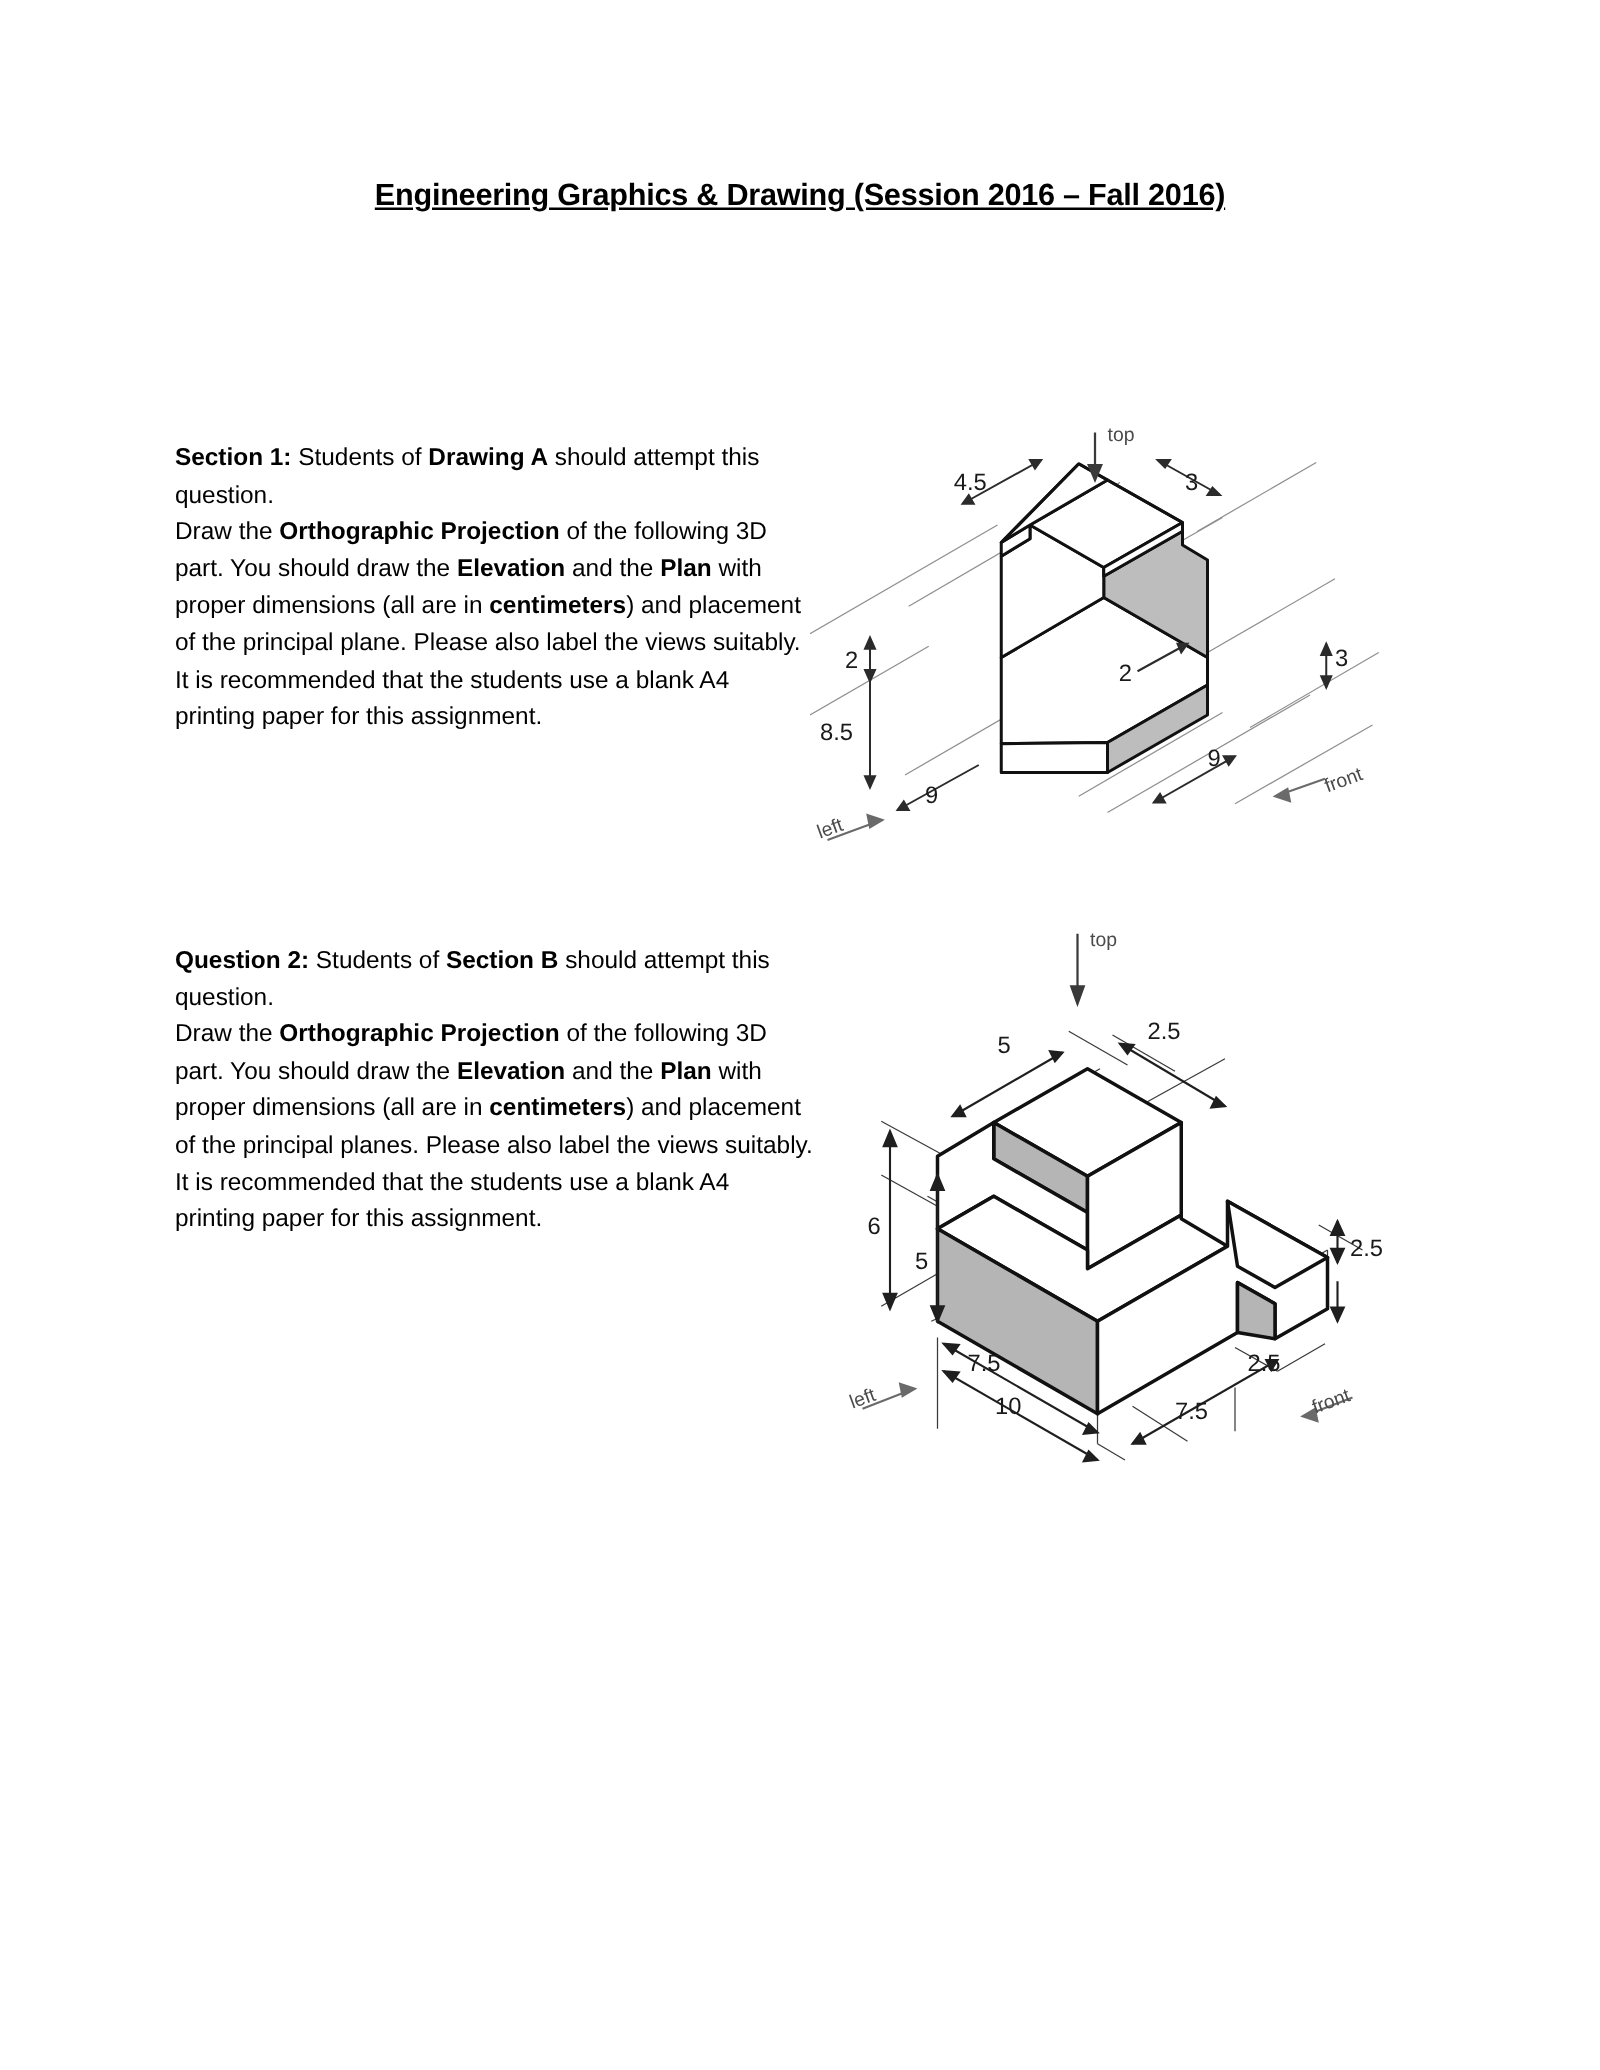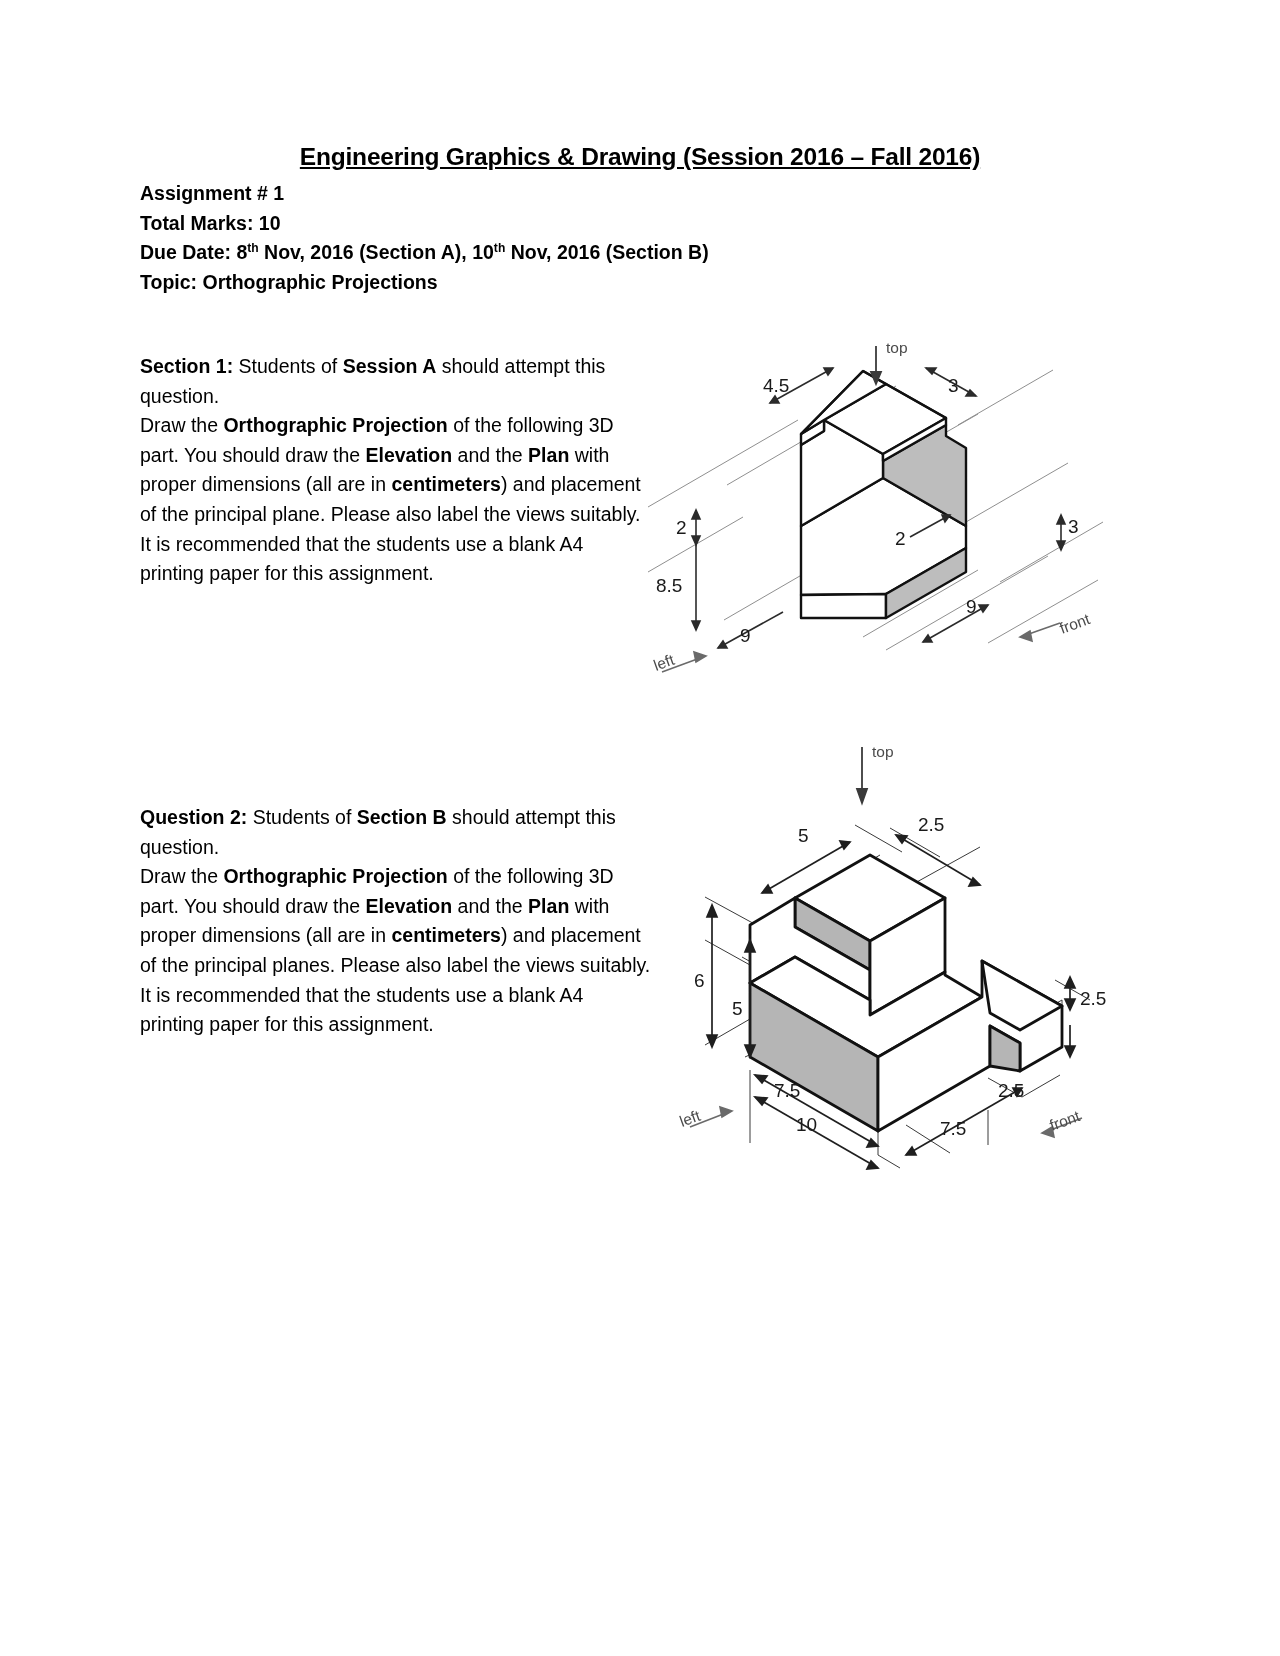--- a/index.html
+++ b/index.html
@@ -47,21 +47,21 @@
   
   .qtext {
     position: absolute;
     left: 140px;
     width: 512px;
     font-size: 19.5px;
     line-height: 29.6px;
     text-align: left;
   }
   .qtext.q1 { top: 352px; }
-  .qtext.q2 { top: 803px; }
+  .qtext.q2 { top: 754px; }
   .qtext b { font-weight: bold; }
 
   
   .figure {
     position: absolute;
   }
   .figure svg { display: block; }
 
   #figure-1 { left: 648px; top: 330px; width: 460px; height: 350px; }
   #figure-2 { left: 650px; top: 725px; width: 460px; height: 480px; }
@@ -79,31 +79,23 @@
 </style>
 </head>
 <body>
 
 <div id="page">
 
   <div class="doc-title">
     <u>Engineering Graphics &amp; Drawing (Session 2016 – Fall 2016)</u>
   </div>
 
-  <div class="meta-block">
-    <div class="meta-line">Assignment # 1</div>
-    <div class="meta-line">Total Marks: 10</div>
-    <div class="meta-line">
-      <span>Due Date: 8</span><sup>th</sup><span> Nov, 2016 (Section A), 10</span><sup>th</sup><span> Nov, 2016 (Section B)</span>
-    </div>
-    <div class="meta-line">Topic: Orthographic Projections</div>
-  </div>
 
   <div class="qtext q1">
-    <b>Section 1:</b><span> Students of </span><b>Session A</b><span> should attempt this question.</span><br>
+    <b>Section 1:</b><span> Students of </span><b>Drawing A</b><span> should attempt this question.</span><br>
     <span>Draw the </span><b>Orthographic Projection</b><span> of the following 3D part. You should draw the </span><b>Elevation</b><span> and the </span><b>Plan</b><span> with proper dimensions (all are in </span><b>centimeters</b><span>) and placement of the principal plane. Please also label the views suitably. It is recommended that the students use a blank A4 printing paper for this assignment.</span>
   </div>
 
   <div class="figure" id="figure-1">
     <svg width="460" height="350" viewBox="0 0 460 350" xmlns="http://www.w3.org/2000/svg">
       <g stroke="#8f8f8f" stroke-width="1" fill="none">
 
         <line x1="155" y1="110" x2="248" y2="56"></line>
         <line x1="79" y1="155" x2="230" y2="67"></line>
         <line x1="232" y1="140" x2="330" y2="84"></line>

